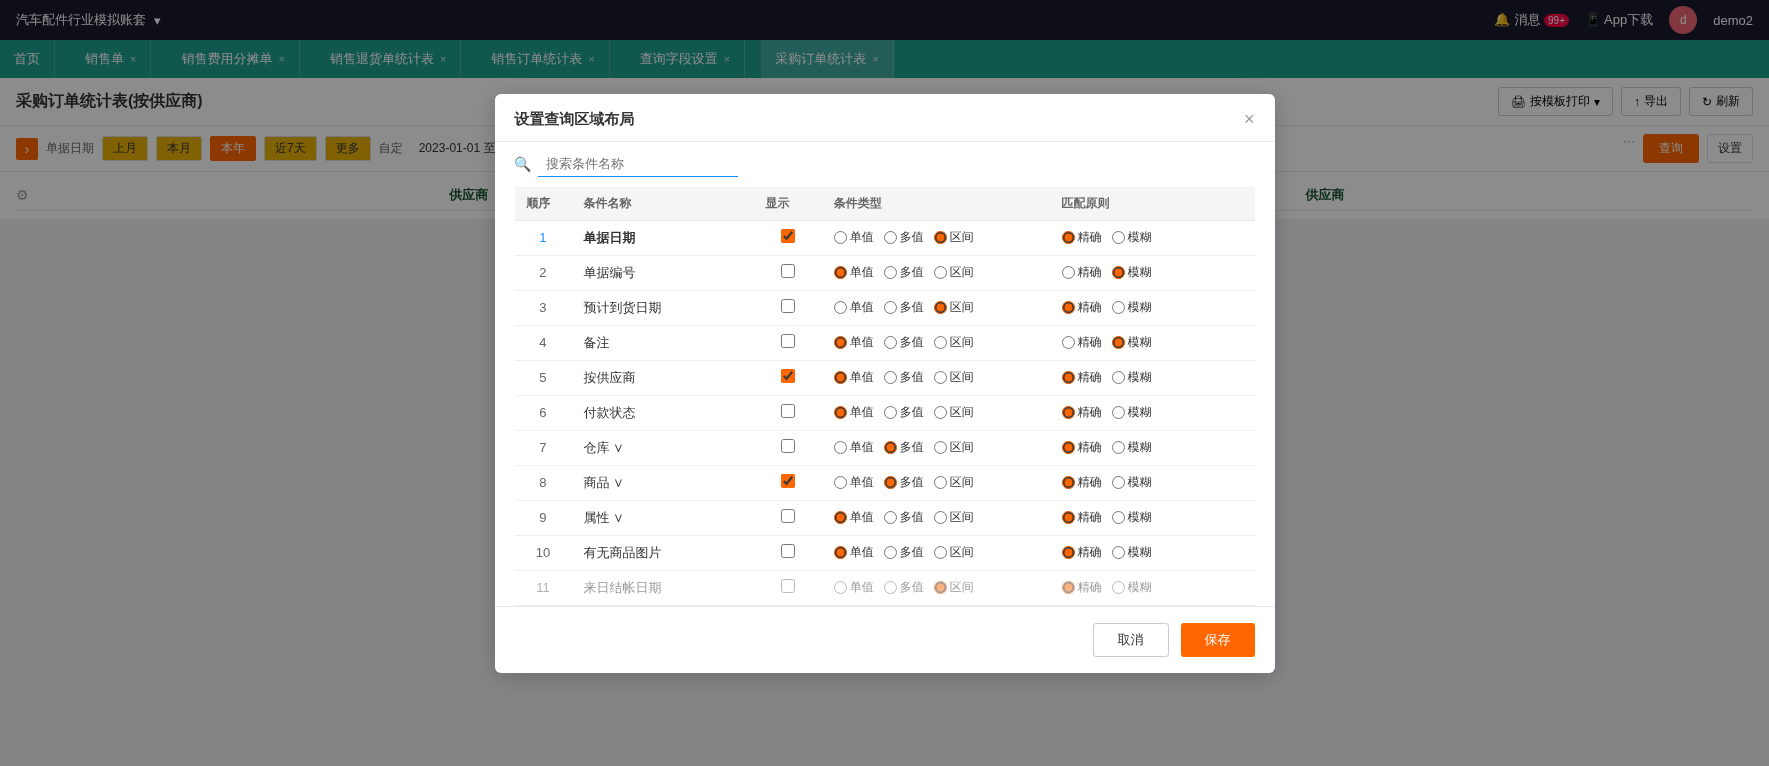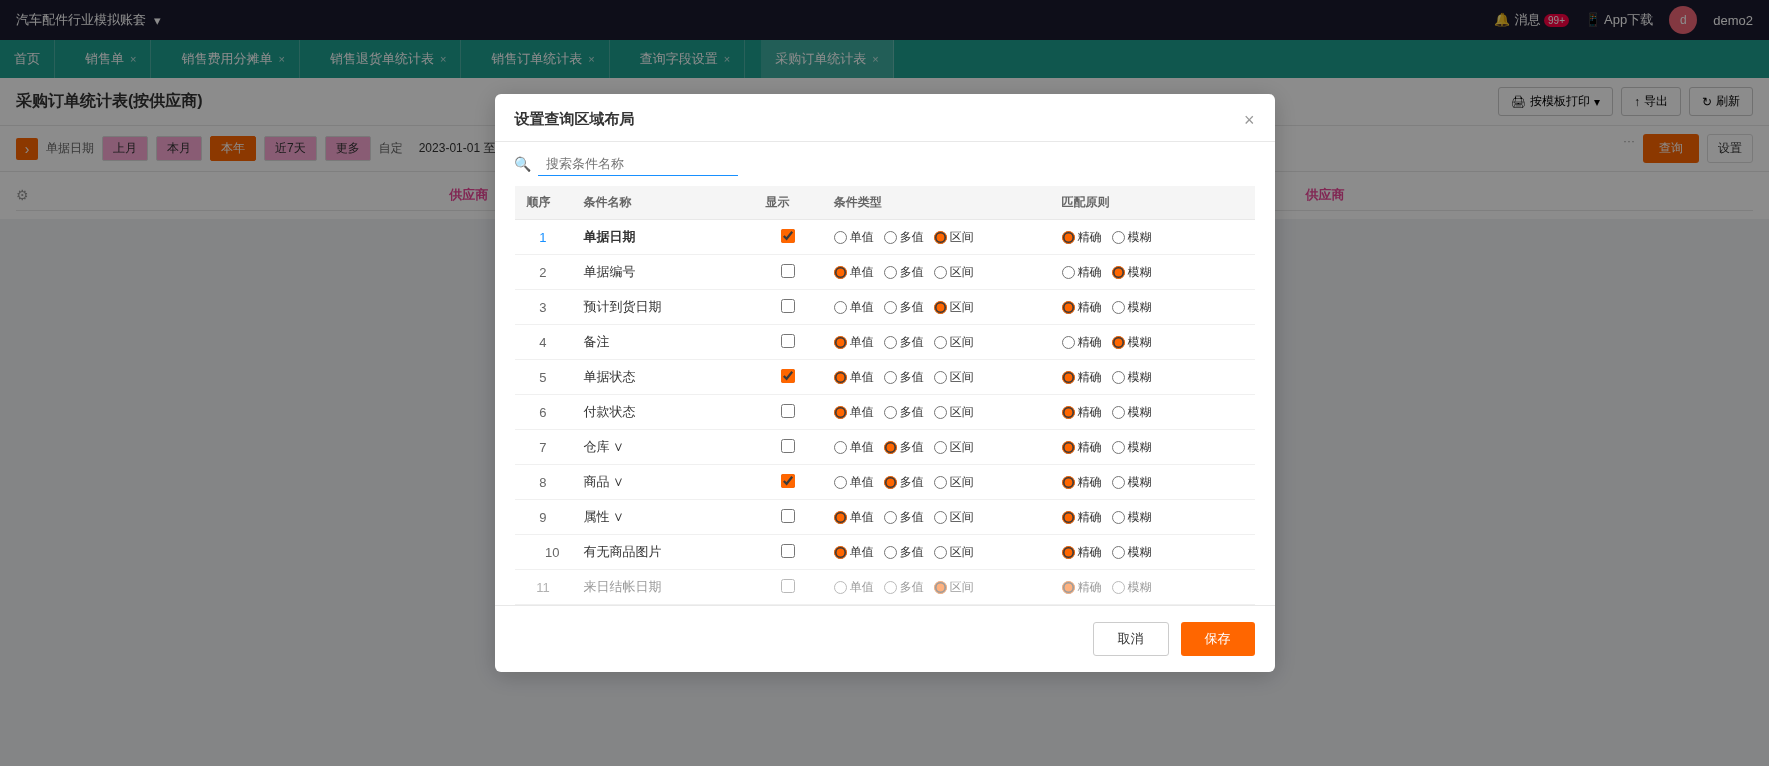--- a/index.html
+++ b/index.html
@@ -63,40 +63,40 @@
     .filter-bar {
       background: #fff;
       padding: 8px 16px;
       display: flex;
       align-items: center;
       gap: 8px;
       border-bottom: 1px solid #e8e8e8;
     }
     .filter-toggle { width: 22px; height: 22px; background: #f60; color: #fff; display: flex; align-items: center; justify-content: center; border-radius: 2px; cursor: pointer; font-size: 14px; }
     .filter-label { font-size: 12px; color: #666; }
-    .filter-btn { padding: 3px 10px; border-radius: 2px; font-size: 12px; cursor: pointer; border: 1px solid #ddd; background: #f9a8d4; color: #333; }
+    .filter-btn { padding: 3px 10px; border-radius: 2px; font-size: 12px; cursor: pointer; border: 1px solid #ddd; background: #eab308; color: #333; }
     .filter-btn.active { background: #f60; color: #fff; border-color: #f60; }
     .filter-date { font-size: 12px; color: #333; margin-left: 8px; }
     .btn-query { background: #f60; color: #fff; border: none; padding: 5px 16px; border-radius: 3px; cursor: pointer; font-size: 12px; }
     .btn-set { background: #fff; border: 1px solid #ddd; color: #333; padding: 5px 10px; border-radius: 3px; cursor: pointer; font-size: 12px; }
 
     
     .table-area {
       background: #fff;
       margin: 0;
       padding: 8px 16px;
     }
     .table-header-row {
       display: flex;
       align-items: center;
       padding: 6px 0;
       border-bottom: 1px solid #e8e8e8;
     }
     .gear-icon { color: #999; font-size: 14px; margin-right: 12px; }
-    .col-header { font-size: 13px; color: #ec4899; font-weight: bold; flex: 1; text-align: center; }
+    .col-header { font-size: 13px; color: #14532d; font-weight: bold; flex: 1; text-align: center; }
 
     
     .overlay {
       position: fixed; top: 0; left: 0; right: 0; bottom: 0;
       background: rgba(0,0,0,0.45);
       z-index: 100;
       display: flex;
       align-items: center;
       justify-content: center;
     }
@@ -146,20 +146,21 @@
       gap: 6px;
     }
     .search-box input {
       border: none;
       border-bottom: 1px solid #1890ff;
       outline: none;
       font-size: 13px;
       padding: 4px 8px;
       width: 200px;
       color: #333;
+      font-family: Liberation Serif, serif;
     }
     .search-icon { color: #999; font-size: 14px; }
 
     
     .modal-table {
       flex: 1;
       overflow-y: auto;
       padding: 0 20px;
     }
     .modal-table table {
@@ -404,21 +405,21 @@
               </td>
               <td>
                 <div class="radio-group">
                   <label class="radio-label"><input type="radio" name="match-row-3" style="accent-color: rgb(255, 102, 0);">精确</label>
                   <label class="radio-label"><input type="radio" name="match-row-3" checked="" style="accent-color: rgb(255, 102, 0);">模糊</label>
                 </div>
               </td>
             </tr>
             <tr>
               <td style="text-align: center;"><span class="row-index" style="color: rgb(102, 102, 102);">5</span></td>
-              <td style="font-weight: normal;">单据状态</td>
+              <td style="font-weight: normal;">按供应商</td>
               <td style="text-align: center;"><input type="checkbox" class="cb" checked="" style=""></td>
               <td>
                 <div class="radio-group">
                   <label class="radio-label"><input type="radio" name="type-row-4" checked="" style="accent-color: rgb(255, 102, 0);">单值</label>
                   <label class="radio-label"><input type="radio" name="type-row-4" style="accent-color: rgb(255, 102, 0);">多值</label>
                   <label class="radio-label"><input type="radio" name="type-row-4" style="accent-color: rgb(255, 102, 0);">区间</label>
                 </div>
               </td>
               <td>
                 <div class="radio-group">
@@ -493,21 +494,21 @@
                 </div>
               </td>
               <td>
                 <div class="radio-group">
                   <label class="radio-label"><input type="radio" name="match-row-8" checked="" style="accent-color: rgb(255, 102, 0);">精确</label>
                   <label class="radio-label"><input type="radio" name="match-row-8" style="accent-color: rgb(255, 102, 0);">模糊</label>
                 </div>
               </td>
             </tr>
             <tr>
-              <td style="text-align: right;"><span class="row-index" style="color: rgb(102, 102, 102);">10</span></td>
+              <td style="text-align: center;"><span class="row-index" style="color: rgb(102, 102, 102);">10</span></td>
               <td style="font-weight: normal;">有无商品图片</td>
               <td style="text-align: center;"><input type="checkbox" class="cb" style=""></td>
               <td>
                 <div class="radio-group">
                   <label class="radio-label"><input type="radio" name="type-row-9" checked="" style="accent-color: rgb(255, 102, 0);">单值</label>
                   <label class="radio-label"><input type="radio" name="type-row-9" style="accent-color: rgb(255, 102, 0);">多值</label>
                   <label class="radio-label"><input type="radio" name="type-row-9" style="accent-color: rgb(255, 102, 0);">区间</label>
                 </div>
               </td>
               <td>

